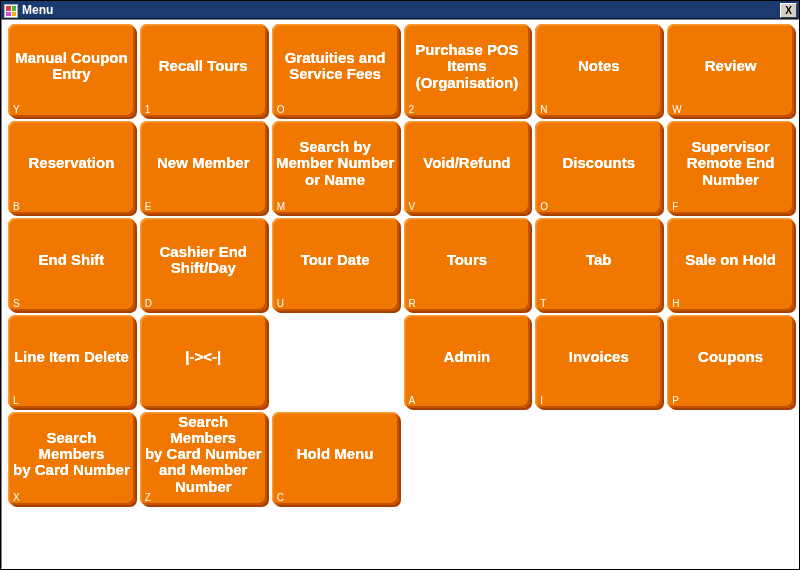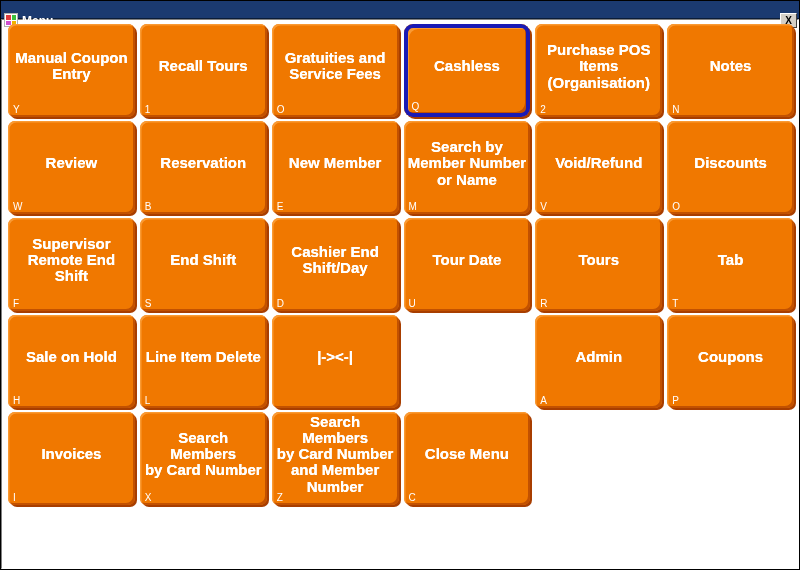--- a/index.html
+++ b/index.html
@@ -27,21 +27,21 @@
     display: flex;
     flex-direction: column;
   }
 
   
   #titlebar {
     height: 18px;
     min-height: 18px;
     background: #1b3a70;
     display: flex;
-    align-items: flex-start;
+    align-items: flex-end;
     padding: 12px 2px 0 3px;
     box-sizing: border-box;
     border-bottom: 1px solid #0a1c38;
     position: relative;
   }
   #app-icon {
     width: 14px;
     height: 14px;
     margin-right: 4px;
     flex: 0 0 auto;
@@ -218,24 +218,20 @@
         </div>
         <div class="pos-button">
           <span class="btn-label">Recall Tours</span>
           <span class="btn-shortcut">1</span>
         </div>
         <div class="pos-button">
           <span class="btn-label">Gratuities and
 Service Fees</span>
           <span class="btn-shortcut">O</span>
         </div>
-        <div class="pos-button focused">
-          <span class="btn-label">Cashless</span>
-          <span class="btn-shortcut">Q</span>
-        </div>
         <div class="pos-button">
           <span class="btn-label">Purchase POS
 Items
 (Organisation)</span>
           <span class="btn-shortcut">2</span>
         </div>
         <div class="pos-button">
           <span class="btn-label">Notes</span>
           <span class="btn-shortcut">N</span>
         </div>
@@ -261,21 +257,21 @@
           <span class="btn-label">Void/Refund</span>
           <span class="btn-shortcut">V</span>
         </div>
         <div class="pos-button">
           <span class="btn-label">Discounts</span>
           <span class="btn-shortcut">O</span>
         </div>
         <div class="pos-button">
           <span class="btn-label">Supervisor
 Remote End
-Shift</span>
+Number</span>
           <span class="btn-shortcut">F</span>
         </div>
         <div class="pos-button">
           <span class="btn-label">End Shift</span>
           <span class="btn-shortcut">S</span>
         </div>
         <div class="pos-button">
           <span class="btn-label">Cashier End
 Shift/Day</span>
           <span class="btn-shortcut">D</span>
@@ -302,41 +298,41 @@
         </div>
         <div class="pos-button">
           <span class="btn-label">|-&gt;&lt;-|</span>
         </div>
         <div class="pos-button empty"></div>
         <div class="pos-button">
           <span class="btn-label">Admin</span>
           <span class="btn-shortcut">A</span>
         </div>
         <div class="pos-button">
+          <span class="btn-label">Invoices</span>
+          <span class="btn-shortcut">I</span>
+        </div>
+        <div class="pos-button">
           <span class="btn-label">Coupons</span>
           <span class="btn-shortcut">P</span>
-        </div>
-        <div class="pos-button">
-          <span class="btn-label">Invoices</span>
-          <span class="btn-shortcut">I</span>
         </div>
         <div class="pos-button">
           <span class="btn-label">Search Members
 by Card Number</span>
           <span class="btn-shortcut">X</span>
         </div>
         <div class="pos-button">
           <span class="btn-label">Search Members
 by Card Number
 and Member
 Number</span>
           <span class="btn-shortcut">Z</span>
         </div>
         <div class="pos-button">
-          <span class="btn-label">Close Menu</span>
+          <span class="btn-label">Hold Menu</span>
           <span class="btn-shortcut">C</span>
         </div>
       </div>
     <div id="statusbar">
       <span></span>
     </div>
   </div>
 
 </div>
 

